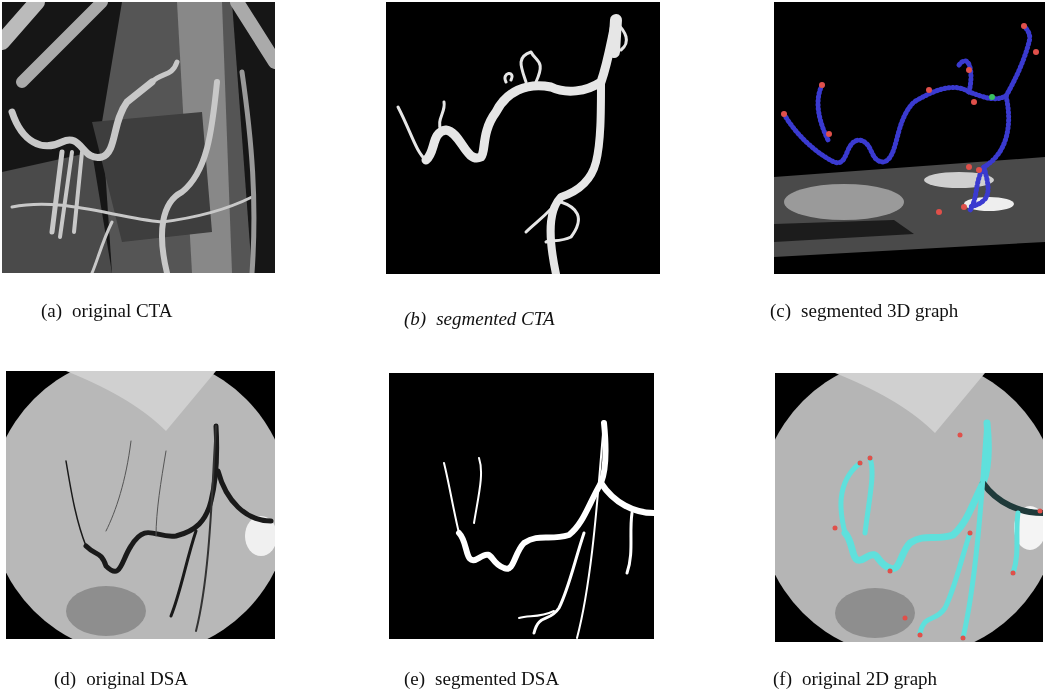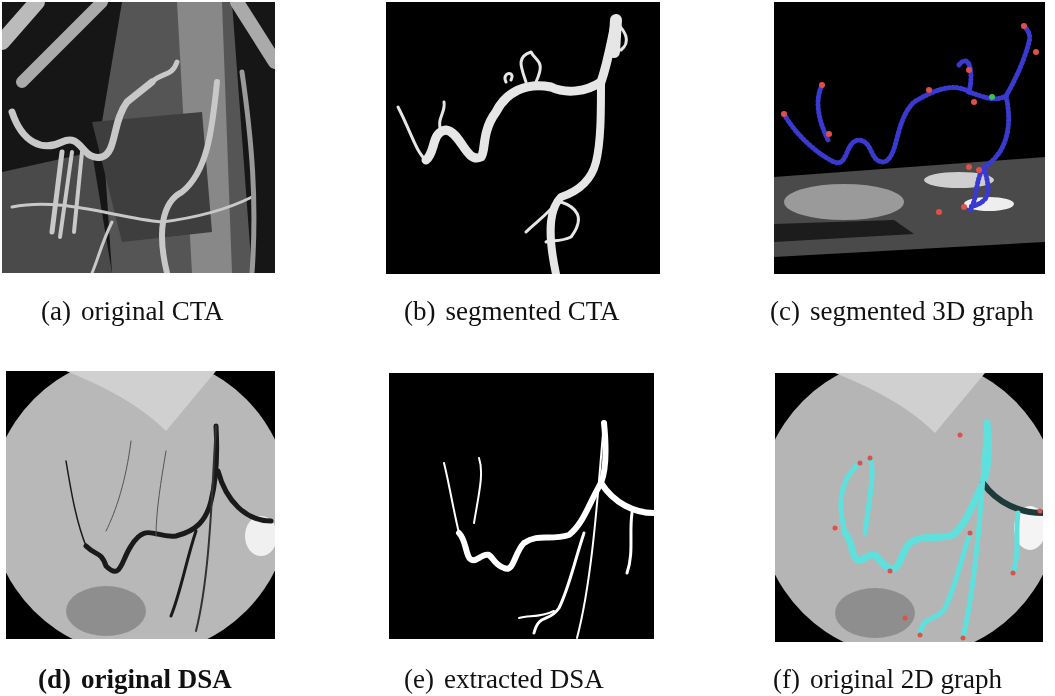--- a/index.html
+++ b/index.html
@@ -1,21 +1,21 @@
 <!DOCTYPE html>
 <html><head>
 <meta charset="utf-8">
 <style>
   html, body { margin: 0; padding: 0; background: #ffffff; }
   body { width: 1055px; height: 696px; position: relative; overflow: hidden;
          font-family: "Liberation Serif", "DejaVu Serif", serif; }
   .panel { position: absolute; }
   .img { position: absolute; overflow: hidden; background: #000; }
   .img svg { display: block; width: 100%; height: 100%; }
-  .caption { position: absolute; font-size: 27px; color: #111; white-space: nowrap;
+  .caption { position: absolute; font-size: 19px; color: #111; white-space: nowrap;
              line-height: 30px; }
   .caption .lbl { margin-right: 10px; }
 </style>
 </head>
 <body>
 
 <div class="panel">
   <div class="img" style="left:2px; top:2px; width:273px; height:271px; background:#1a1a1a;">
     <svg viewBox="0 0 273 271" preserveAspectRatio="none">
       <rect width="273" height="271" fill="#161616"></rect>
@@ -55,21 +55,21 @@
         <path d="M40,158 C30,150 25,130 12,105" stroke-width="3"></path>
         <path d="M55,128 C50,118 60,110 58,100" stroke-width="3"></path>
         <path d="M140,80 C135,65 130,55 145,50 C150,60 160,58 150,80" stroke-width="3"></path>
         <path d="M120,80 C115,70 130,68 125,78" stroke-width="3"></path>
         <path d="M175,195 C165,210 150,220 140,230" stroke-width="3"></path>
         <path d="M175,200 C190,205 200,215 185,235 C175,240 165,238 160,240" stroke-width="3"></path>
         <path d="M230,20 C240,30 245,40 235,48" stroke-width="3"></path>
       </g>
     </svg>
   </div>
-  <div class="caption" style="left:404px; top:296px;">
+  <div class="caption" style="left:404px; top:304px;font-style:italic;">
     <span class="lbl">(b)</span><span>segmented CTA</span>
   </div>
 </div>
 
 <div class="panel">
   <div class="img" style="left:774px; top:2px; width:271px; height:272px;">
     <svg viewBox="0 0 271 272" preserveAspectRatio="none">
       <rect width="271" height="272" fill="#000"></rect>
       <polygon points="0,175 271,155 271,240 0,255" fill="#4a4a4a"></polygon>
       <ellipse cx="70" cy="200" rx="60" ry="18" fill="#9a9a9a"></ellipse>
@@ -117,21 +117,21 @@
         <path d="M210,55 C212,90 210,110 205,130 C200,150 190,160 170,165 C150,168 140,150 125,175 C115,190 115,210 100,195 C95,180 90,185 80,175" stroke-width="5"></path>
         <path d="M212,100 C220,130 240,150 265,150" stroke-width="5"></path>
         <path d="M210,55 C206,110 205,200 190,260" stroke-width="2" stroke="#333"></path>
         <path d="M190,160 C180,190 175,220 165,245" stroke-width="3"></path>
         <path d="M80,175 C70,150 65,120 60,90" stroke-width="1.5"></path>
         <path d="M100,160 C110,140 120,110 125,70" stroke-width="1" stroke="#555"></path>
         <path d="M150,165 C150,140 155,110 160,80" stroke-width="1" stroke="#555"></path>
       </g>
     </svg>
   </div>
-  <div class="caption" style="left:38px; top:664px;font-weight:bold;">
+  <div class="caption" style="left:54px; top:664px;">
     <span class="lbl">(d)</span><span>original DSA</span>
   </div>
 </div>
 
 <div class="panel">
   <div class="img" style="left:389px; top:373px; width:265px; height:266px;">
     <svg viewBox="0 0 265 266" preserveAspectRatio="none">
       <rect width="265" height="266" fill="#000"></rect>
       <g stroke="#ffffff" fill="none" stroke-linecap="round" stroke-linejoin="round">
         <path d="M215,50 C218,80 216,100 212,110 C200,130 195,150 180,162 C160,168 150,160 135,170 C125,180 125,200 115,195 C100,190 105,175 90,185 C75,195 80,170 70,160" stroke-width="6"></path>
@@ -139,21 +139,21 @@
         <path d="M215,50 C210,100 205,200 188,265" stroke-width="2"></path>
         <path d="M195,160 C185,190 180,215 170,235 C160,250 150,240 145,260" stroke-width="3"></path>
         <path d="M70,160 C65,140 60,110 55,90" stroke-width="2"></path>
         <path d="M85,150 C90,120 95,100 90,85" stroke-width="2"></path>
         <path d="M243,140 C240,160 245,180 238,200" stroke-width="3"></path>
         <path d="M165,238 C150,245 140,242 130,245" stroke-width="2"></path>
       </g>
     </svg>
   </div>
   <div class="caption" style="left:404px; top:664px;">
-    <span class="lbl">(e)</span><span>extracted DSA</span>
+    <span class="lbl">(e)</span><span>segmented DSA</span>
   </div>
 </div>
 
 <div class="panel">
   <div class="img" style="left:775px; top:373px; width:268px; height:269px;">
     <svg viewBox="0 0 268 269" preserveAspectRatio="none">
       <rect width="268" height="269" fill="#000"></rect>
       <circle cx="134" cy="134" r="150" fill="#b5b5b5"></circle>
       <path d="M60,0 C110,20 140,40 160,60 L210,0 Z" fill="#d0d0d0"></path>
       <ellipse cx="100" cy="240" rx="40" ry="25" fill="#8e8e8e"></ellipse>

